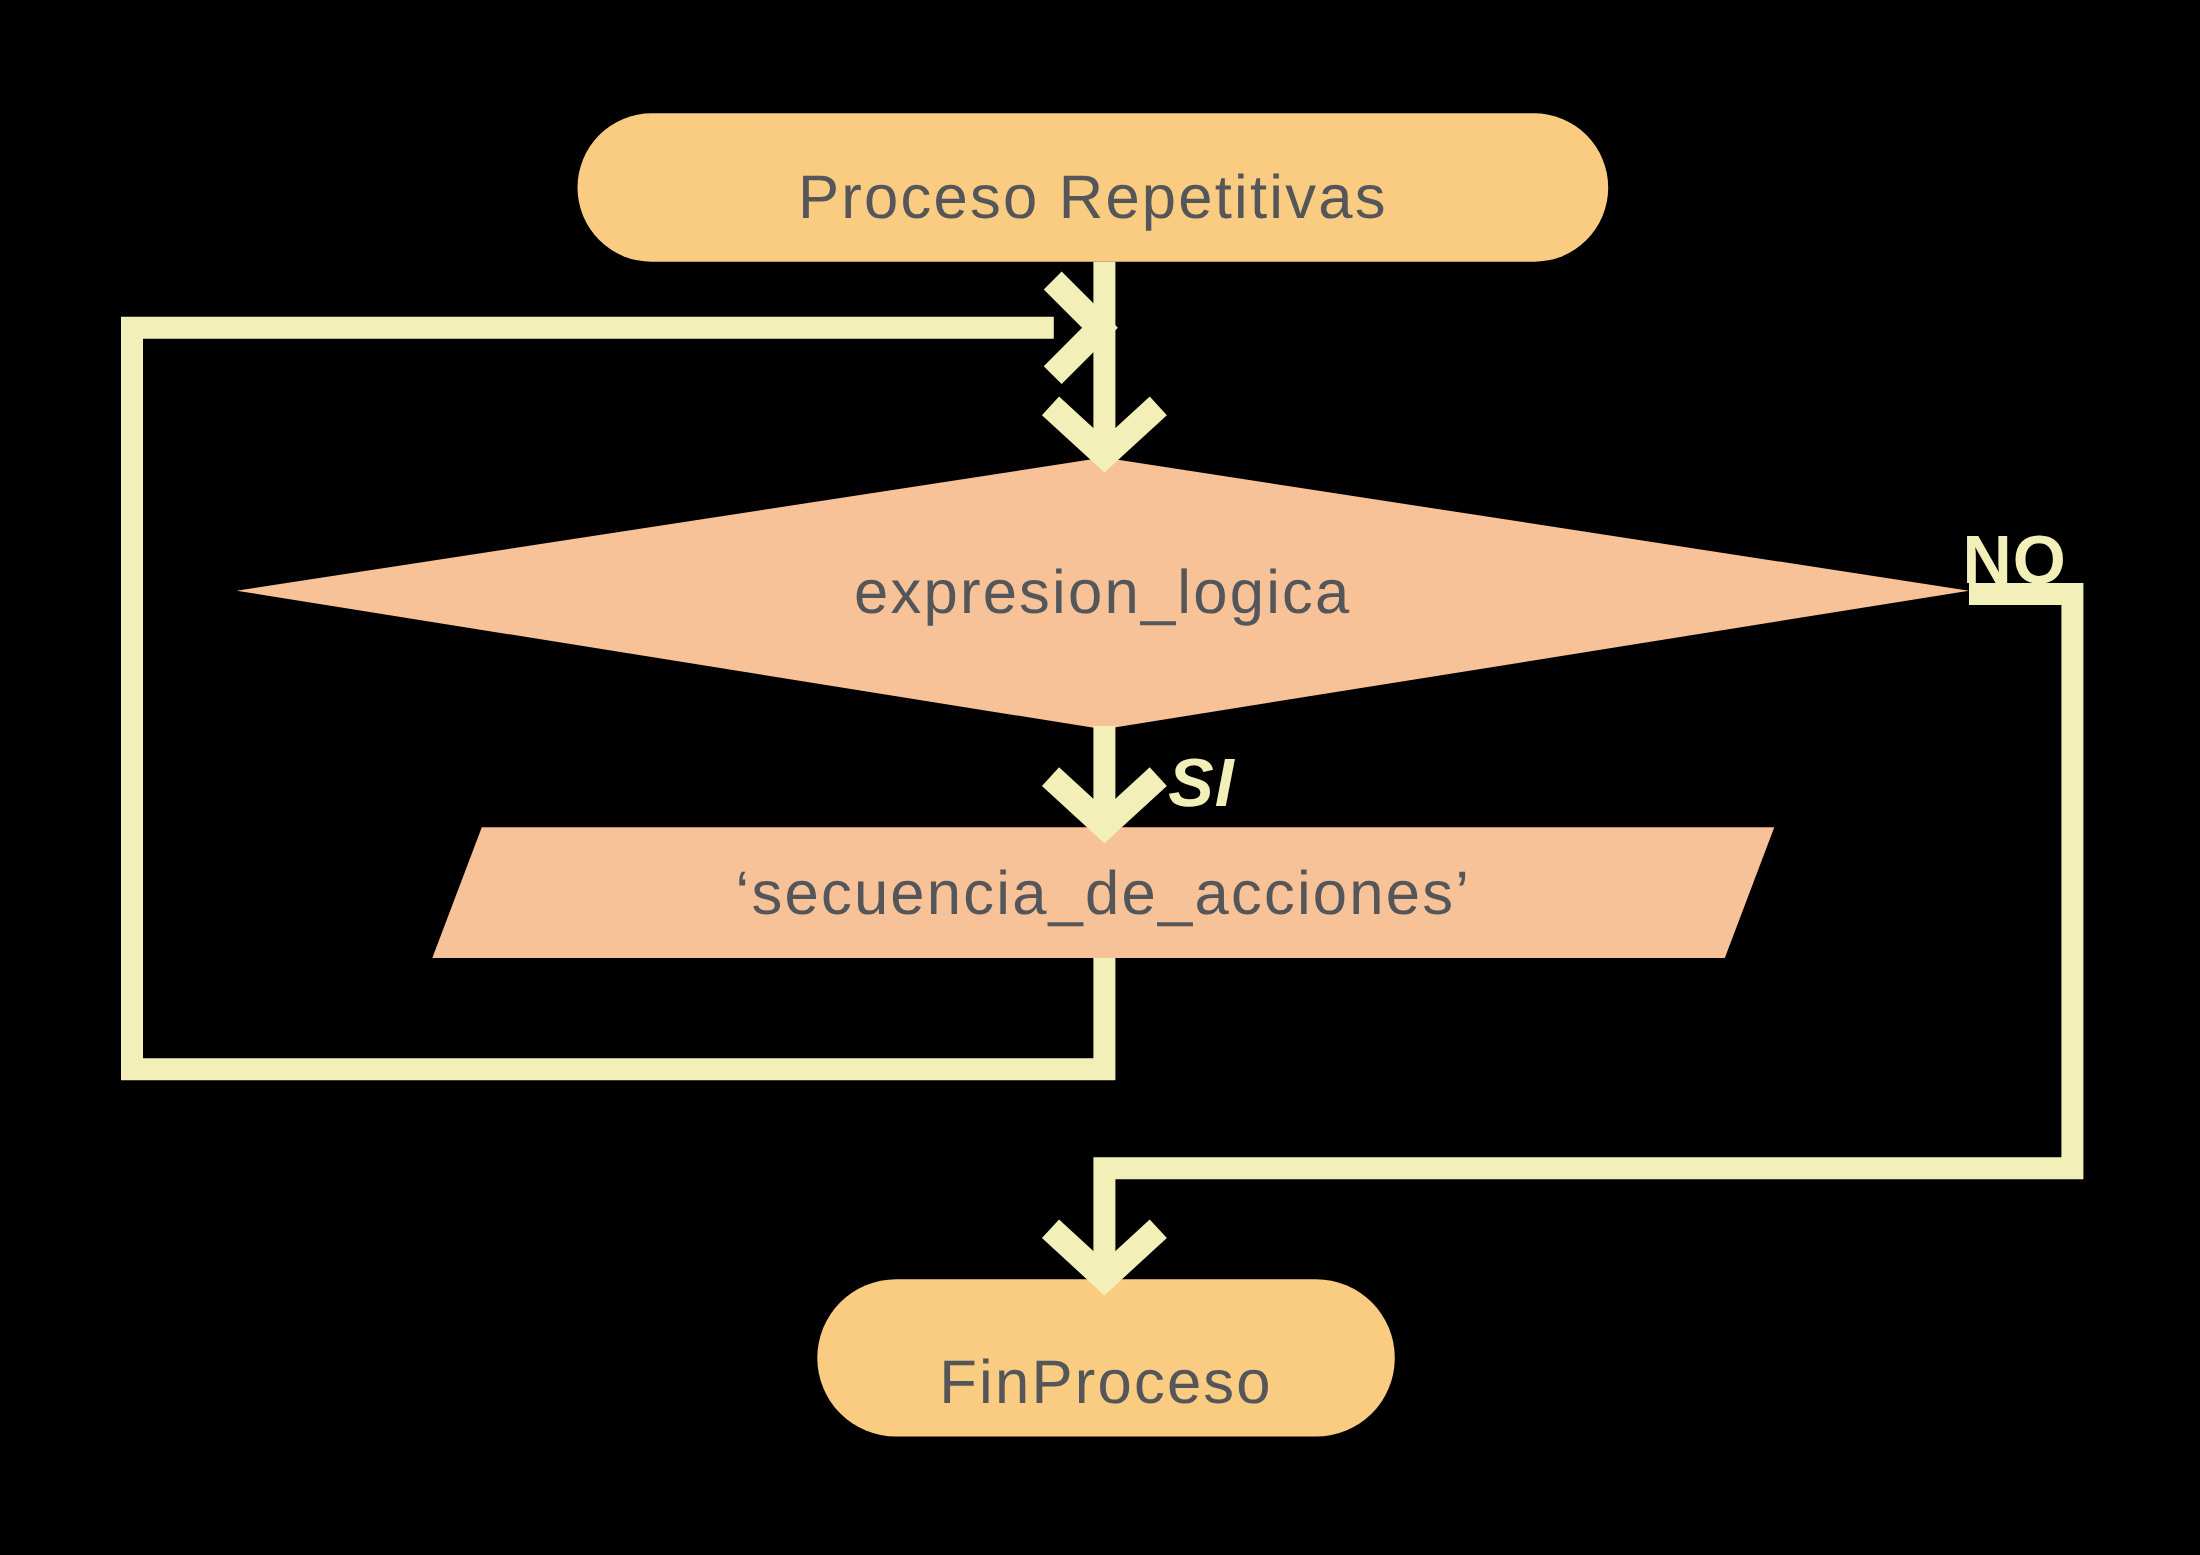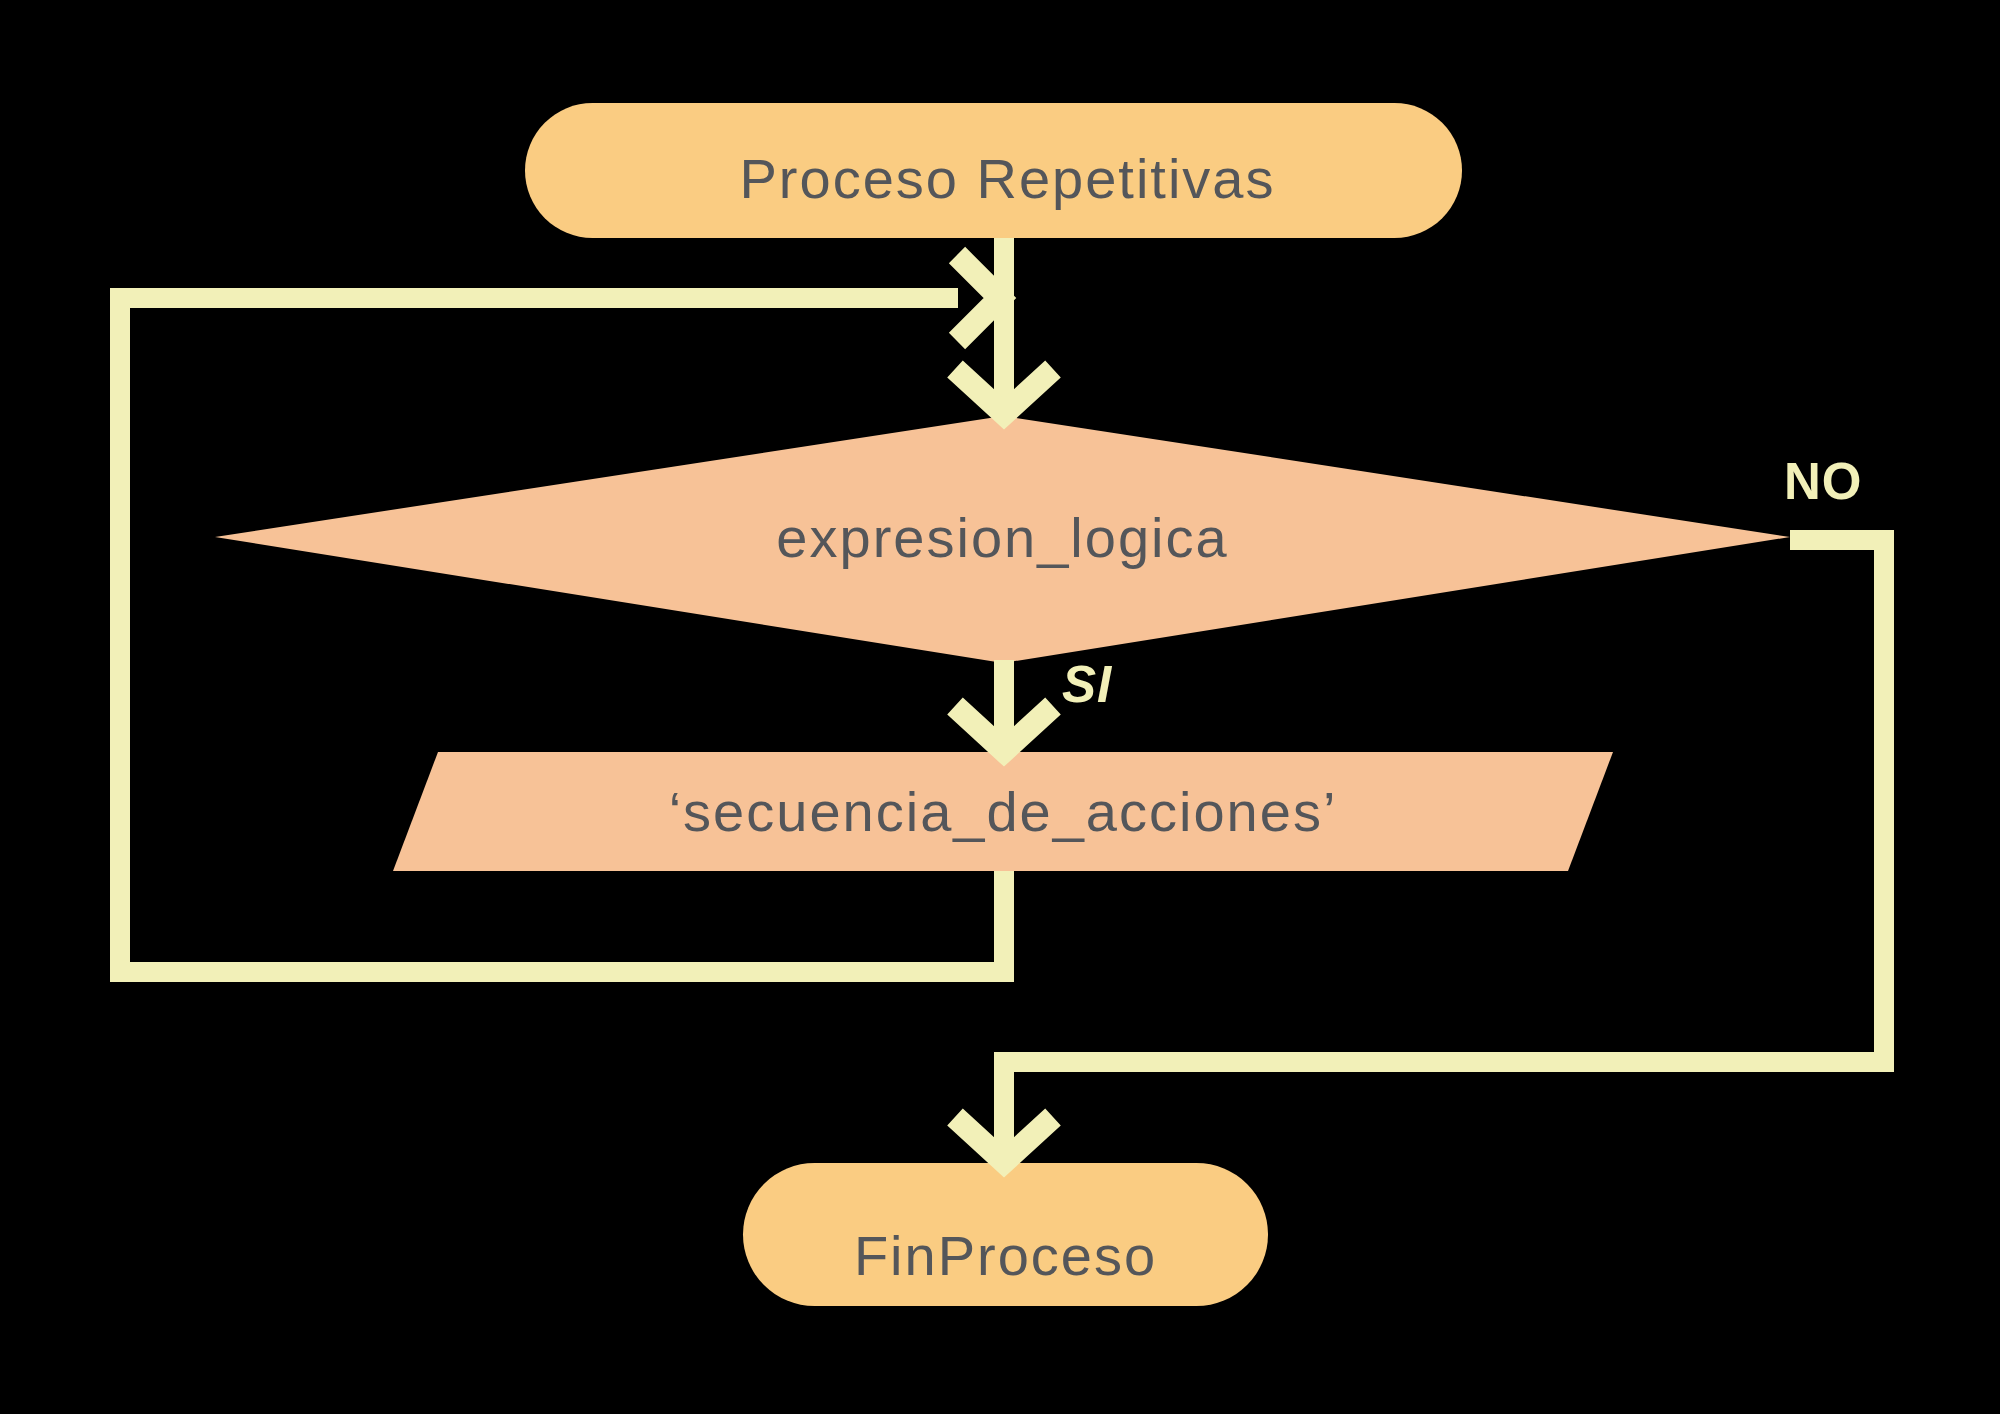--- a/index.html
+++ b/index.html
@@ -45,27 +45,28 @@
   .arrow-head {
     fill: none;
     stroke: #F2F0B8;
     stroke-width: 23;
     stroke-linejoin: miter;
     stroke-linecap: butt;
   }
   .branch-label {
     position: absolute;
     color: #F2F0B8;
-    font-size: 51px;
+    font-size: 62px;
     font-weight: bold;
     letter-spacing: 1px;
     z-index: 3;
     white-space: nowrap;
+    margin-top: 22px;
   }
-  #start-label   { left: 539px;  top: 103px; width: 937px;  height: 151px; }
+  #start-label   { left: 525px;  top: 103px; width: 937px;  height: 151px; }
   #end-label     { left: 743px;  top: 1163px; width: 525px; height: 185px; }
   #decision-label{ left: 215px;  top: 472px; width: 1575px; height: 130px; }
   #action-label  { left: 393px;  top: 752px; width: 1220px; height: 119px; }
   #si-label { left: 1062px; top: 655px; font-style: italic; }
   #no-label { left: 1784px; top: 452px; }
   #start-pill { left: 525px; top: 103px; width: 937px; height: 135px; }
   #end-pill   { left: 743px; top: 1163px; width: 525px; height: 143px; }
 </style>
 </head>
 <body>

